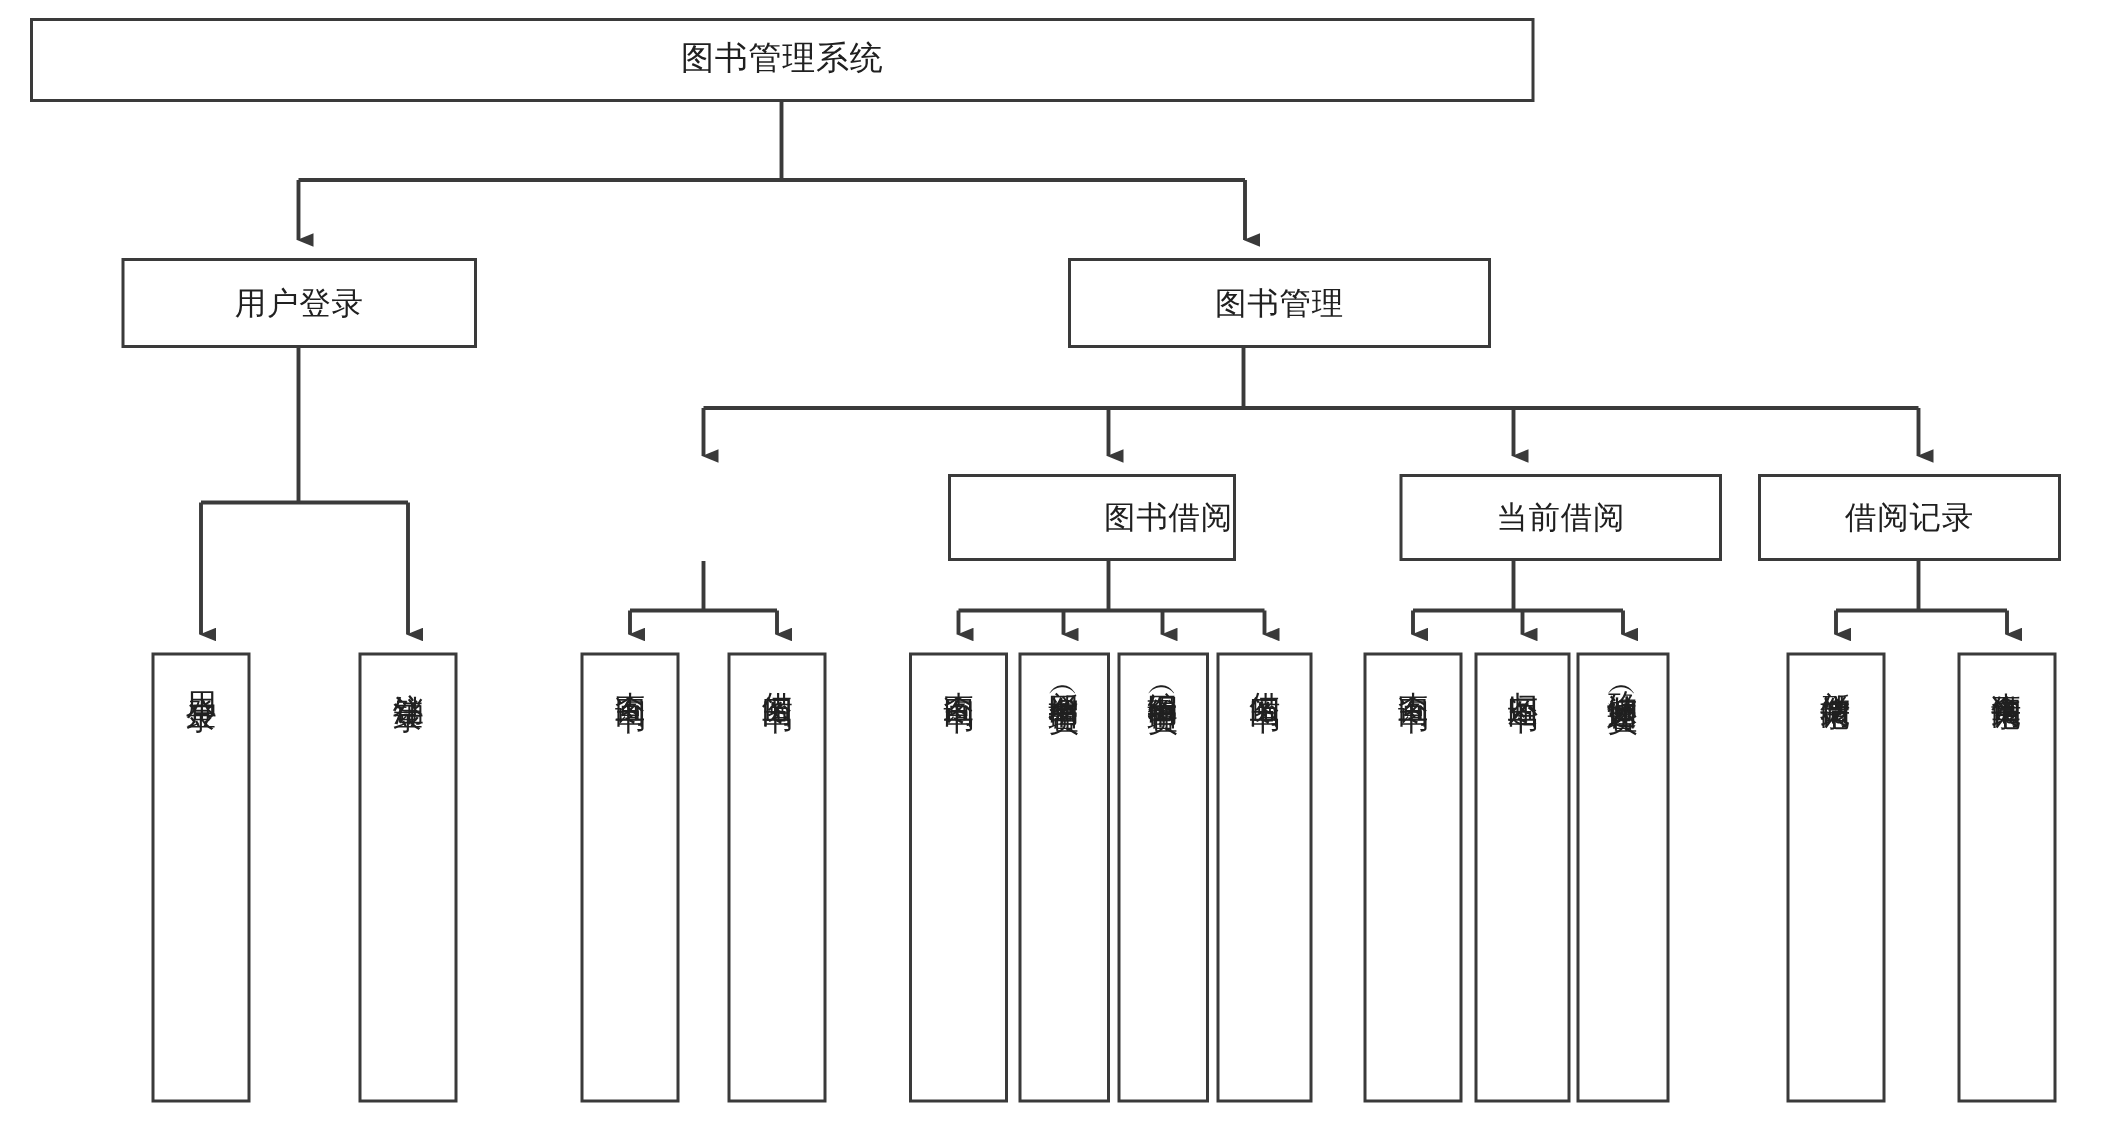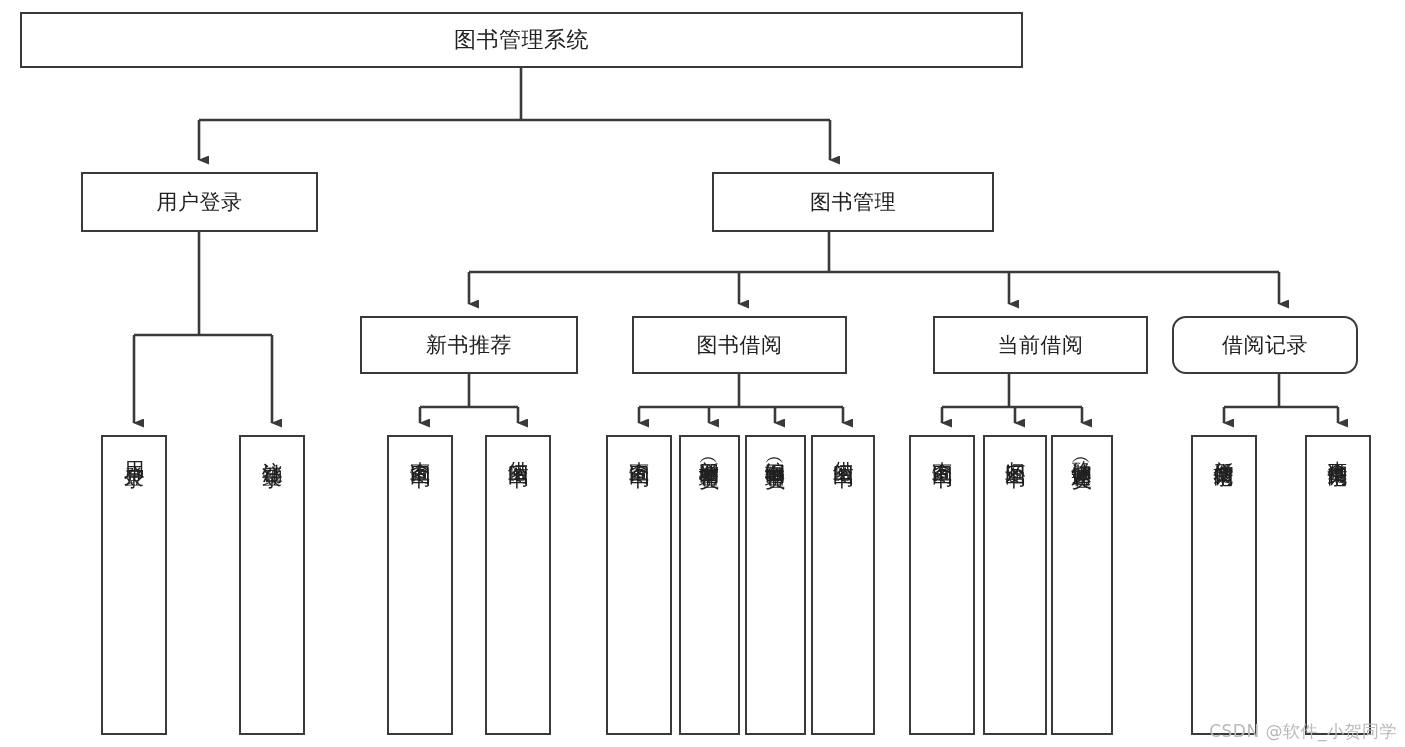--- a/index.html
+++ b/index.html
@@ -134,30 +134,27 @@
     <span class="label">图书管理系统</span>
   </div>
 
   <div class="node level-1" style="left:81px; top:172px; width:237px; height:60px;">
     <span class="label">用户登录</span>
   </div>
   <div class="node level-1" style="left:712px; top:172px; width:282px; height:60px;">
     <span class="label">图书管理</span>
   </div>
 
-  <div class="node level-2" style="left:360px; top:316px; width:218px; height:58px;">
-    <span class="label">新书推荐</span>
-  </div>
-  <div class="node level-2" style="left:632px; top:316px; width:215px; height:58px;">
+  <div class="node level-2" style="left:632px; top:316px; width:192px; height:58px;justify-content:flex-end;">
     <span class="label">图书借阅</span>
   </div>
   <div class="node level-2" style="left:902px; top:316px; width:215px; height:58px;margin-left:31px;">
     <span class="label">当前借阅</span>
   </div>
-  <div class="node level-2" style="left:1172px; top:316px; width:186px; height:58px;border-radius:14px;">
+  <div class="node level-2" style="left:1172px; top:316px; width:202px; height:58px;">
     <span class="label">借阅记录</span>
   </div>
 
   <div class="node leaf" style="left:101px; top:435px; width:66px; height:300px;">
     <span class="label">用户登录</span>
   </div>
   <div class="node leaf" style="left:239px; top:435px; width:66px; height:300px;">
     <span class="label">注销登录</span>
   </div>
   <div class="node leaf" style="left:387px; top:435px; width:66px; height:300px;">
@@ -187,15 +184,14 @@
   <div class="node leaf tall-text" style="left:1051px; top:435px; width:62px; height:300px;">
     <span class="label">确认归还（管理员）</span>
   </div>
   <div class="node leaf tall-text" style="left:1191px; top:435px; width:66px; height:300px;">
     <span class="label">新增借阅记录</span>
   </div>
   <div class="node leaf tall-text" style="left:1305px; top:435px; width:66px; height:300px;">
     <span class="label">查询借阅记录</span>
   </div>
 
-  <div id="watermark">CSDN @软件_小贺同学</div>
 
 </div>
 
 </body></html>

